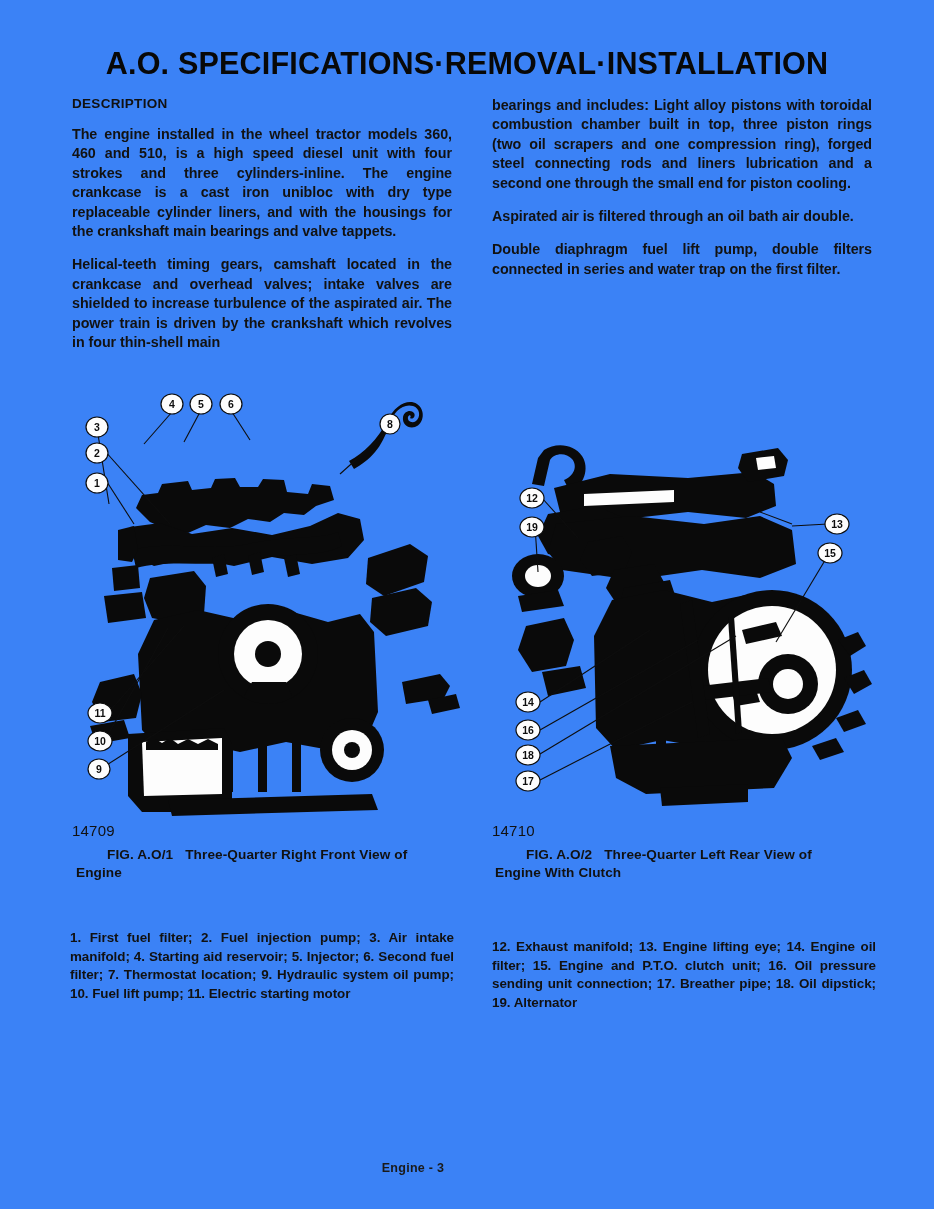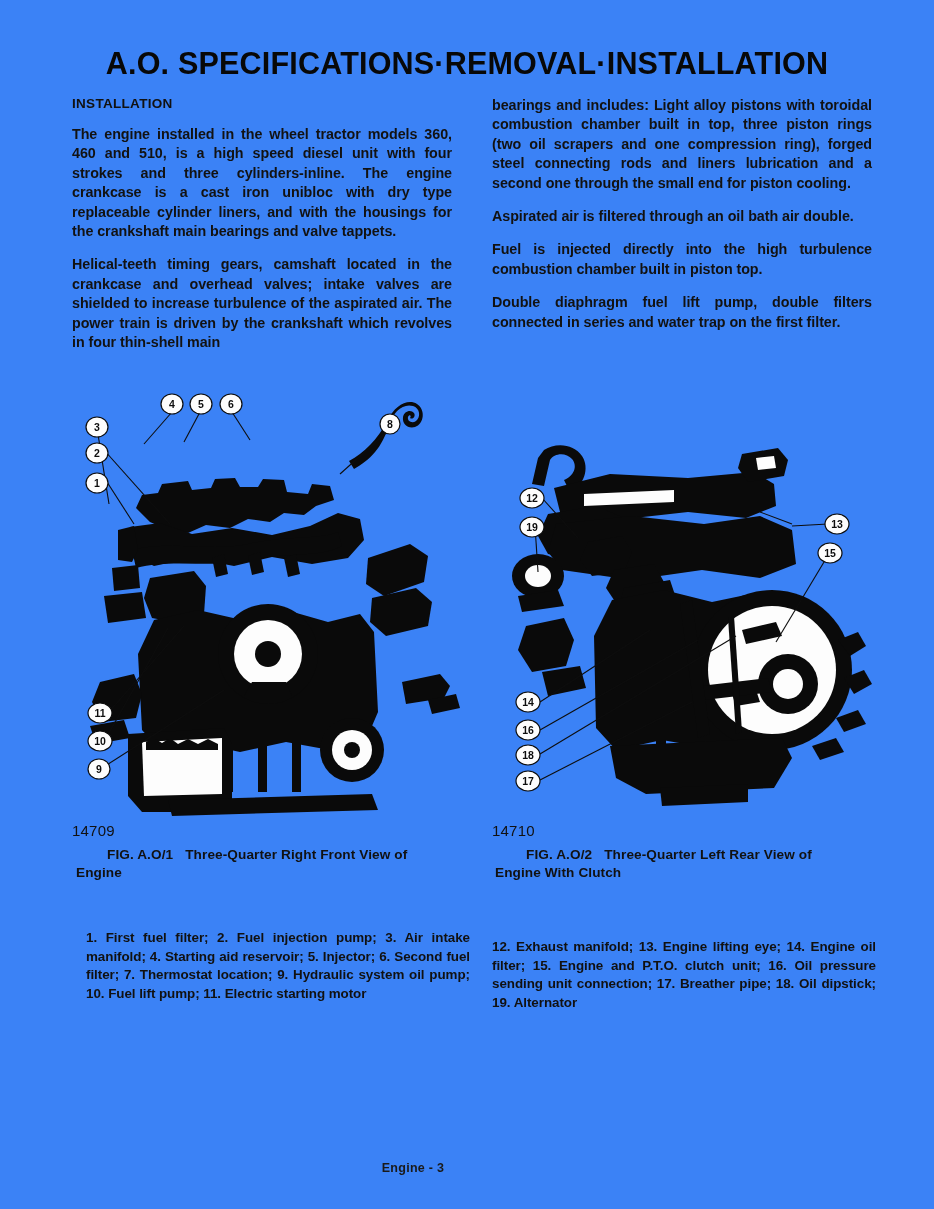--- a/index.html
+++ b/index.html
@@ -101,21 +101,21 @@
   .key-block {
     position: absolute;
     width: 384px;
     font-size: 13.4px;
     font-weight: bold;
     line-height: 18.6px;
     color: #111;
     text-align: justify;
     letter-spacing: -0.05px;
   }
-  .key-left  { left: 86px;  top: 929px; }
+  .key-left  { left: 70px;  top: 929px; }
   .key-right { left: 492px; top: 938px; }
 
   
   .footer {
     position: absolute;
     left: 0;
     top: 1161px;
     width: 826px;
     text-align: center;
     font-size: 12.5px;
@@ -133,29 +133,28 @@
   }
 </style>
 </head>
 <body>
 
 <div class="page">
 
   <div class="page-title">A.O.  SPECIFICATIONS·REMOVAL·INSTALLATION</div>
 
   <div class="col col-left">
-    <div class="section-heading">INSTALLATION</div>
+    <div class="section-heading">DESCRIPTION</div>
     <p class="body-par">The engine installed in the wheel tractor models 360, 460 and 510, is a high speed diesel unit with four strokes and three cylinders-inline. The engine crankcase is a cast iron unibloc with dry type replaceable cylinder liners, and with the housings for the crankshaft main bearings and valve tappets.</p>
     <p class="body-par">Helical-teeth timing gears, camshaft located in the crankcase and overhead valves; intake valves are shielded to increase turbulence of the aspirated air. The power train is driven by the crankshaft which revolves in four thin-shell main</p>
   </div>
 
   <div class="col col-right">
     <p class="body-par">bearings and includes: Light alloy pistons with toroidal combustion chamber built in top, three piston rings (two oil scrapers and one compression ring), forged steel connecting rods and liners lubrication and a second one through the small end for piston cooling.</p>
     <p class="body-par">Aspirated air is filtered through an oil bath air double.</p>
-    <p class="body-par">Fuel is injected directly into the high turbulence combustion chamber built in piston top.</p>
     <p class="body-par">Double diaphragm fuel lift pump, double filters connected in series and water trap on the first filter.</p>
   </div>
 
   <div class="figure-wrap fig-left">
     <svg class="fig-svg" viewBox="0 0 390 440" xmlns="http://www.w3.org/2000/svg">
       <g fill="#0a0a0a" fill-rule="evenodd">
 
         <path d="M316 38 C322 24 336 16 345 22 C354 28 352 42 343 45 C336 47 330 42 331 35 C332 29 339 27 342 31 C344 34 341 38 338 36 C340 33 337 32 336 35 C335 39 340 42 344 39 C349 35 348 26 341 24 C331 21 321 30 317 43 C310 66 298 78 282 87 L277 79 C292 71 305 58 316 38Z"></path>
 
         <path d="M64 126 L70 113 L86 111 L90 102 L116 99 L120 108 L139 106 L143 97 L163 96 L168 105 L186 105 L191 97 L212 98 L215 110 L236 112 L240 102 L258 104 L262 118 L244 124 L232 133 L212 131 L198 140 L176 137 L158 146 L134 143 L116 151 L94 147 L78 140Z"></path>

